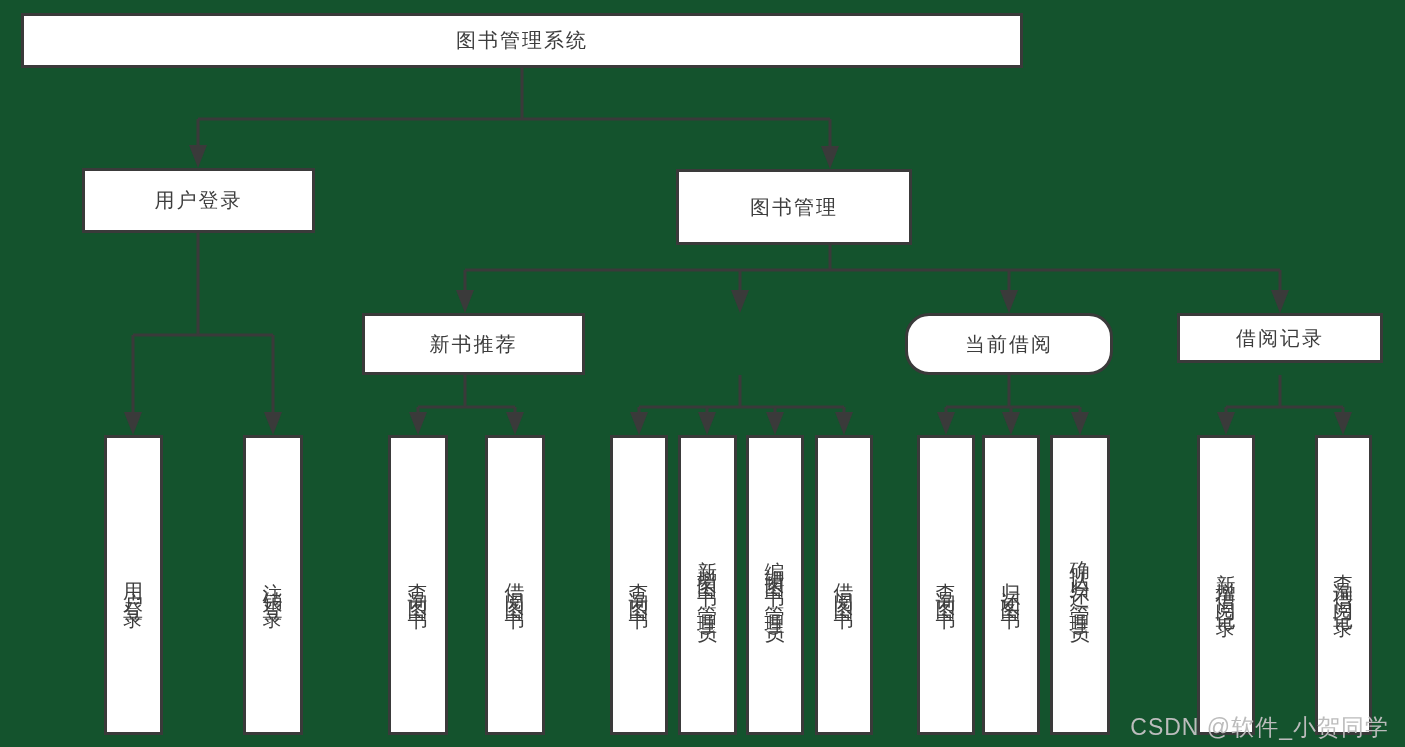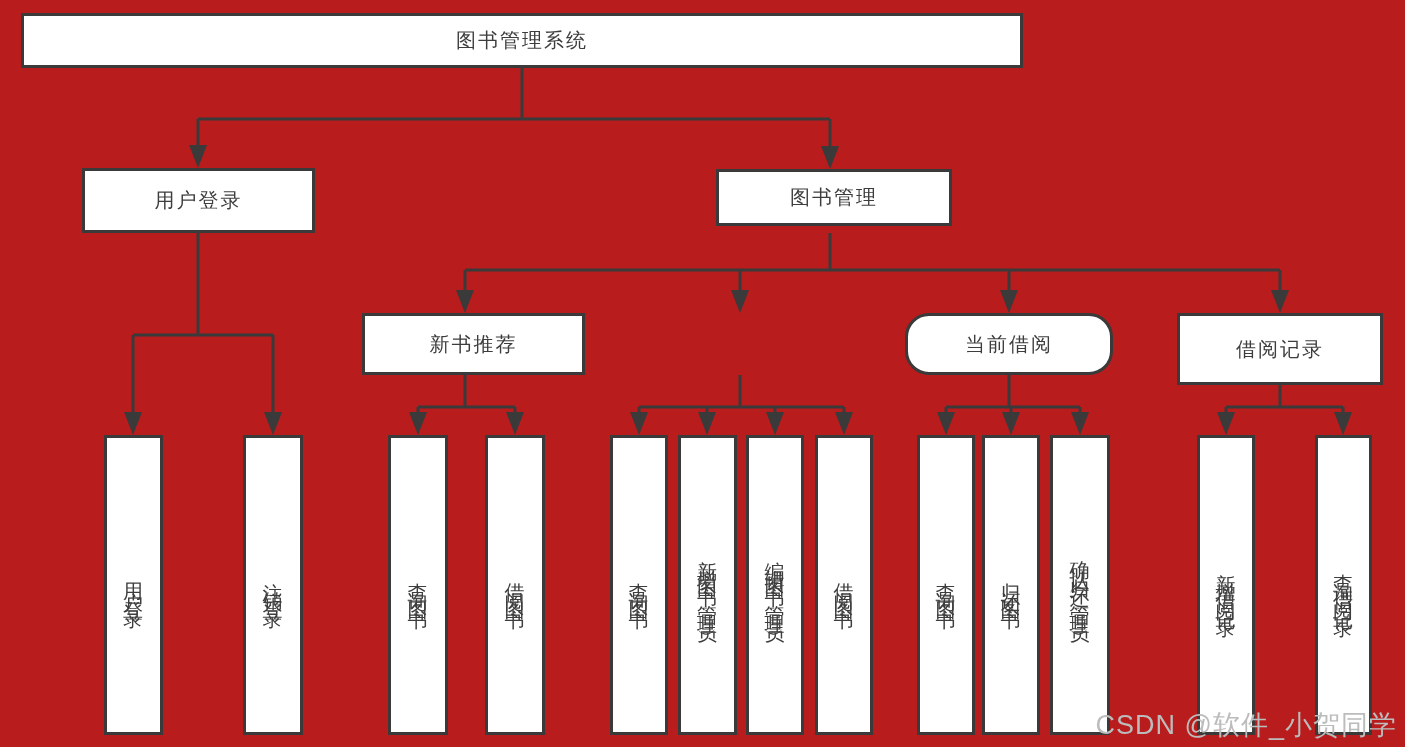--- a/index.html
+++ b/index.html
@@ -2,43 +2,43 @@
 <html style="--line: #3a3a3a; --text: #3d3d3d; --wm: #bcbcbc;"><head>
 <meta charset="utf-8">
 <style>
   :root{
     --line:#3a3a3a;
     --text:#3d3d3d;
     --wm:#bcbcbc;
   }
   html,body{margin:0;padding:0;background:#fff;}
   .stage{
-    position:relative;width:1405px;height:747px;background:#b91c1c;overflow:hidden;
+    position:relative;width:1405px;height:747px;background:#14532d;overflow:hidden;
     font-family:"Liberation Sans","DejaVu Sans",sans-serif;color:var(--text);
   }
   .wires{position:absolute;left:0;top:0;z-index:0;}
   .wires path{stroke:var(--line);stroke-width:3;fill:none;}
   .wires polygon{fill:var(--line);stroke:none;}
   .node{
     position:absolute;box-sizing:border-box;background:#fff;border:3px solid var(--line);
     display:flex;align-items:center;justify-content:center;z-index:1;
     font-size:20px;letter-spacing:2px;white-space:nowrap;
   }
   .vnode{
     position:absolute;box-sizing:border-box;background:#fff;border:3px solid var(--line);
     display:flex;align-items:center;justify-content:center;z-index:1;
     top:435px;height:300px;
   }
   .vtext{
     writing-mode:vertical-rl;font-size:20px;line-height:1;letter-spacing:9px;
     white-space:nowrap;
   }
   .watermark{
-    position:absolute;right:8px;bottom:4px;z-index:2;
-    font-size:27px;color:var(--wm);letter-spacing:1px;white-space:nowrap;
+    position:absolute;right:16px;bottom:4px;z-index:2;
+    font-size:23px;color:var(--wm);letter-spacing:1px;white-space:nowrap;
   }
 </style>
 </head>
 <body>
 
 <div class="stage">
 
   <svg class="wires" width="1405" height="747" viewBox="0 0 1405 747">
 
     <g>
@@ -85,25 +85,25 @@
     <g>
       <path d="M1280 375 V407 M1226 407 H1343 M1226 407 V428 M1343 407 V428"></path>
       <polygon points="1217,412 1235,412 1226,435"></polygon>
       <polygon points="1334,412 1352,412 1343,435"></polygon>
     </g>
   </svg>
 
   <div class="node" style="left:21px;top:13px;width:1002px;height:55px;">图书管理系统</div>
 
   <div class="node" style="left:82px;top:168px;width:233px;height:65px;">用户登录</div>
-  <div class="node" style="left:716px;top:169px;width:236px;height:57px;">图书管理</div>
+  <div class="node" style="left:676px;top:169px;width:236px;height:76px;">图书管理</div>
 
   <div class="node" style="left:362px;top:313px;width:223px;height:62px;">新书推荐</div>
   <div class="node" style="left:905px;top:313px;width:208px;height:62px;border-radius:24px;">当前借阅</div>
-  <div class="node" style="left:1177px;top:313px;width:206px;height:72px;">借阅记录</div>
+  <div class="node" style="left:1177px;top:313px;width:206px;height:50px;">借阅记录</div>
 
   <div class="vnode" style="left:104px;width:59px;">
     <span class="vtext">用户登录</span>
   </div>
   <div class="vnode" style="left:243px;width:60px;">
     <span class="vtext">注销登录</span>
   </div>
 
   <div class="vnode" style="left:388px;width:60px;">
     <span class="vtext">查询图书</span>

